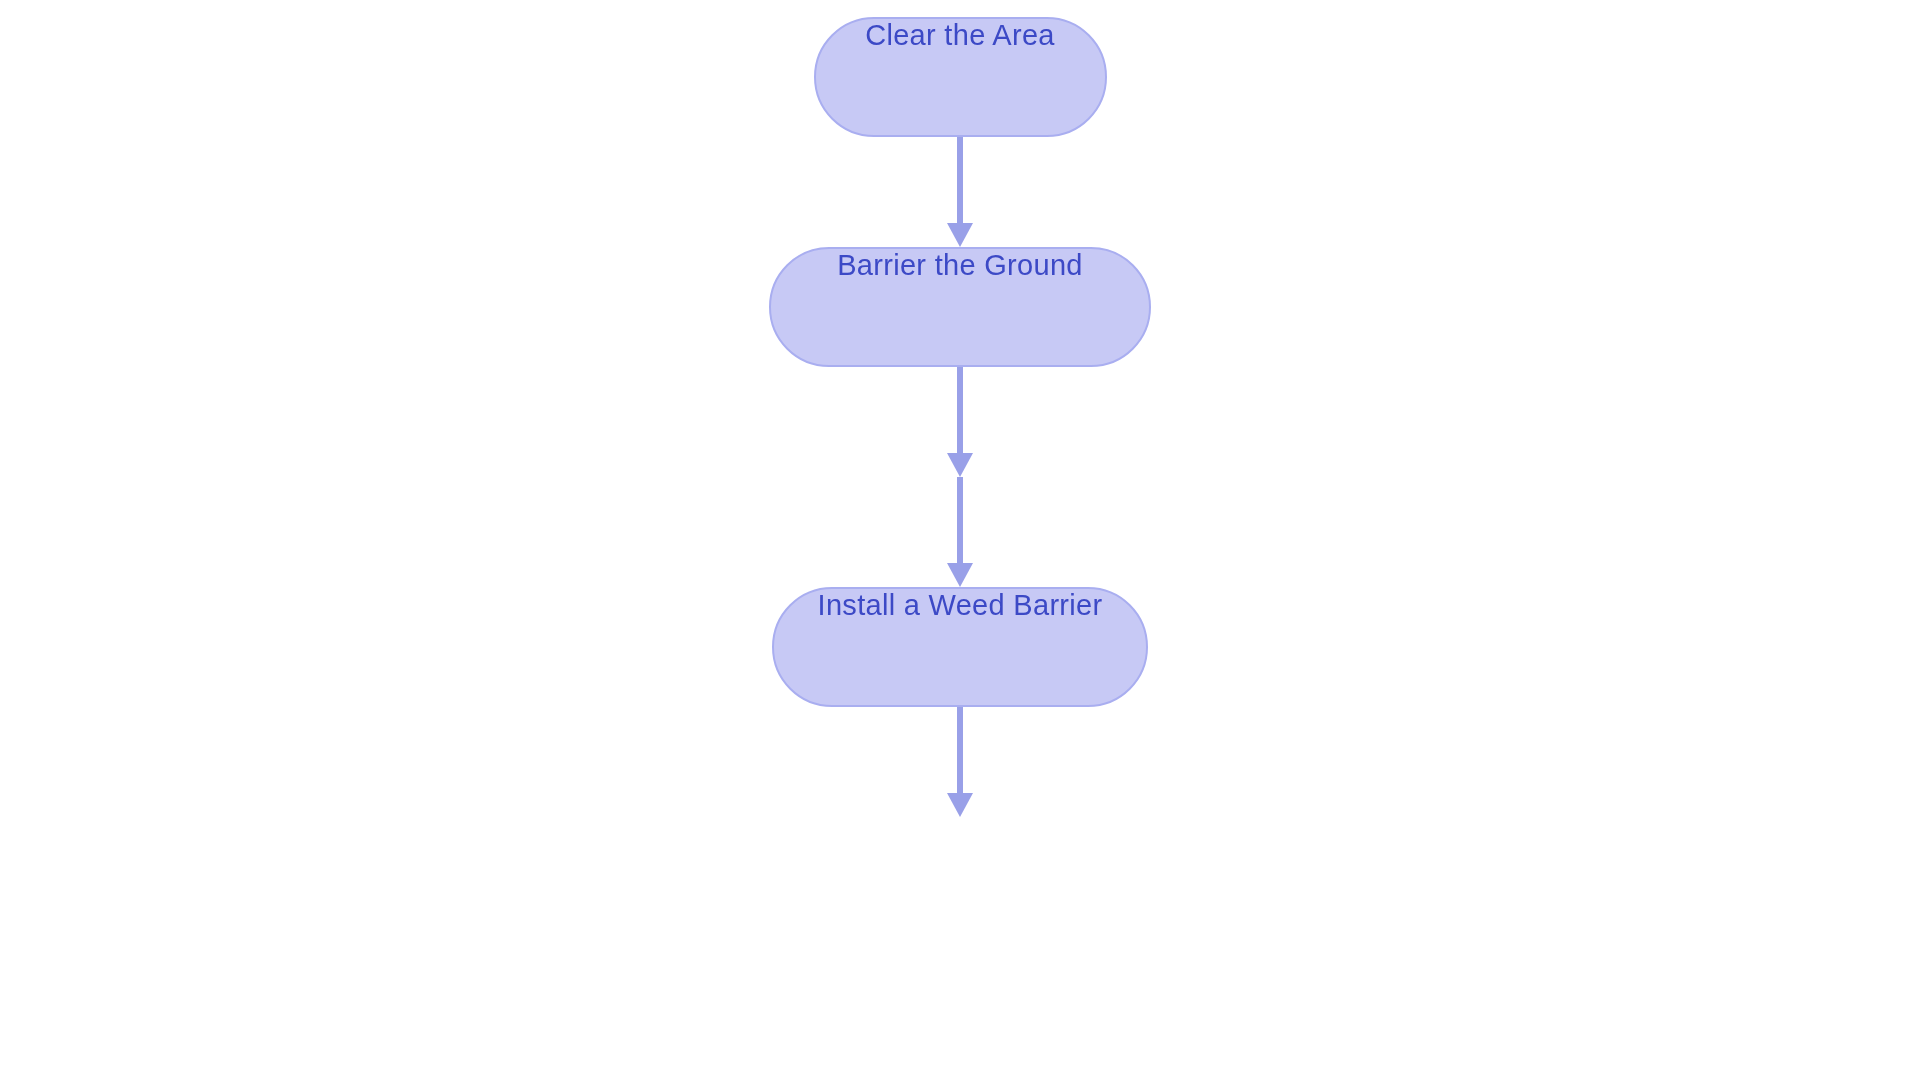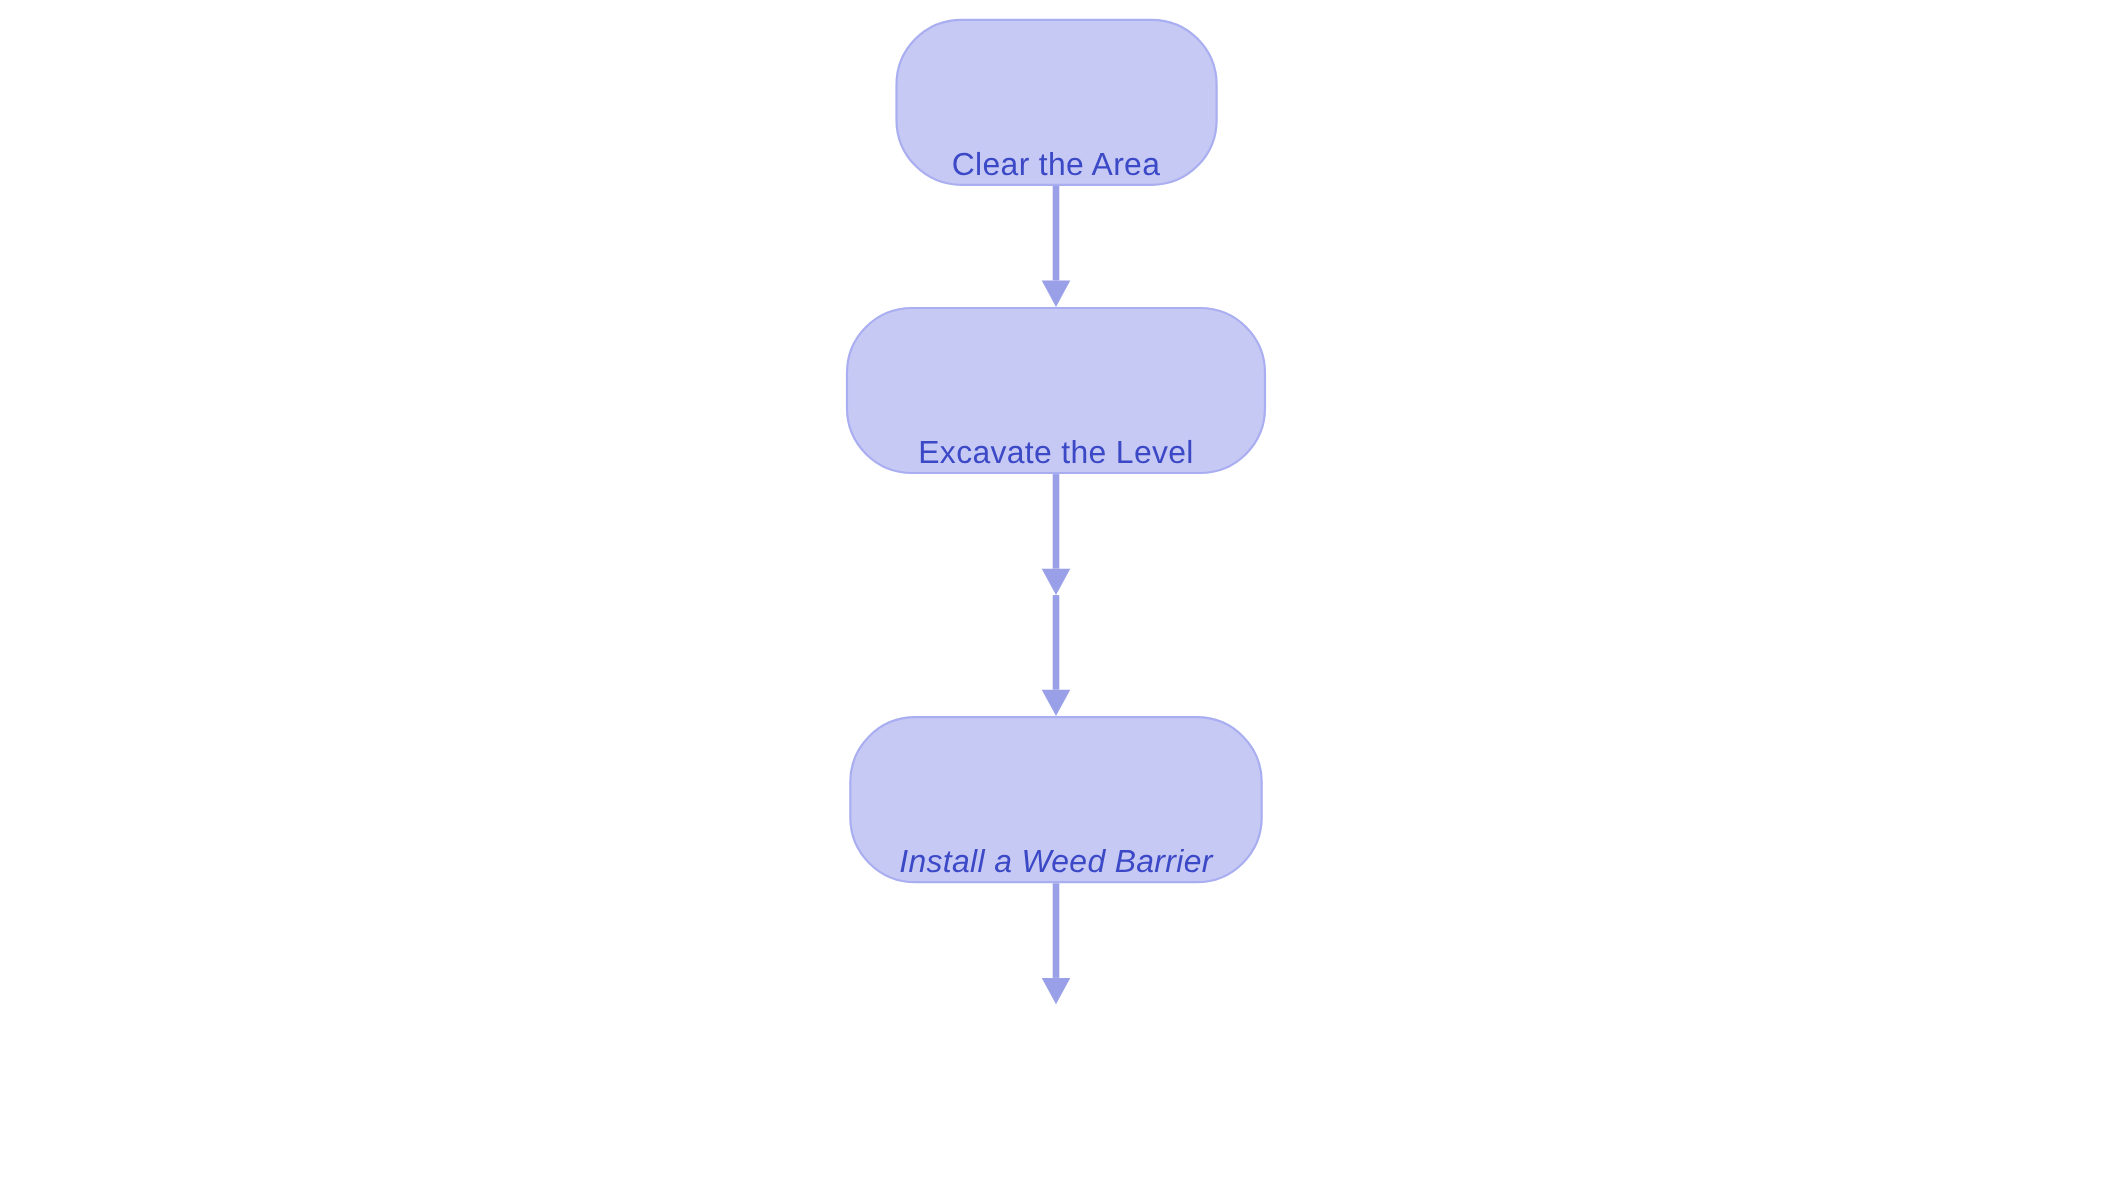--- a/index.html
+++ b/index.html
@@ -17,43 +17,43 @@
     width: 1920px;
     height: 1083px;
     display: flex;
     flex-direction: column;
     align-items: center;
     padding-top: 17px;
     box-sizing: border-box;
   }
 
   .node {
-    height: 152px;
+    height: 120px;
     box-sizing: border-box;
     background: var(--node-fill, #c7c9f5);
     border: 2px solid var(--node-border, #a9aef0);
     border-radius: 60px;
     display: flex;
-    align-items: flex-end;
+    align-items: flex-start;
     justify-content: center;
     flex: 0 0 auto;
   }
 
   .node-label {
     color: var(--node-text, #3c49c6);
     font-size: 29px;
     font-weight: 400;
     letter-spacing: 0.3px;
     white-space: nowrap;
   }
 
   .n1 { width: 293px; }
   .n2 { width: 382px; }
   .n3 { width: 324px; }
-  .n4 { width: 376px; font-style: italic; }
+  .n4 { width: 376px; }
   .n5 { width: 336px; }
 
   .connector {
     height: 110px;
     flex: 0 0 auto;
     display: flex;
     flex-direction: column;
     align-items: center;
   }
 
@@ -79,21 +79,21 @@
   <div class="node n1">
     <span class="node-label">Clear the Area</span>
   </div>
 
   <div class="connector">
     <div class="connector-line"></div>
     <div class="connector-head"></div>
   </div>
 
   <div class="node n2">
-    <span class="node-label">Excavate the Level</span>
+    <span class="node-label">Barrier the Ground</span>
   </div>
 
   <div class="connector">
     <div class="connector-line"></div>
     <div class="connector-head"></div>
   </div>
 
 
   <div class="connector">
     <div class="connector-line"></div>

